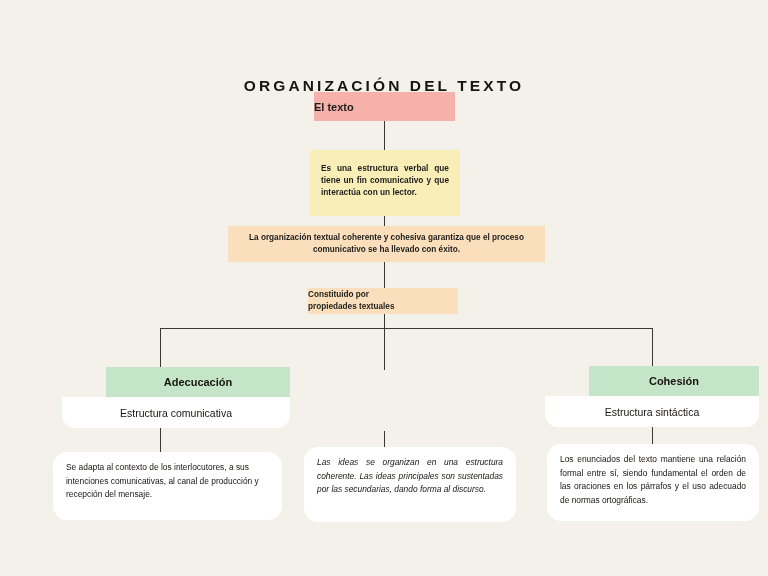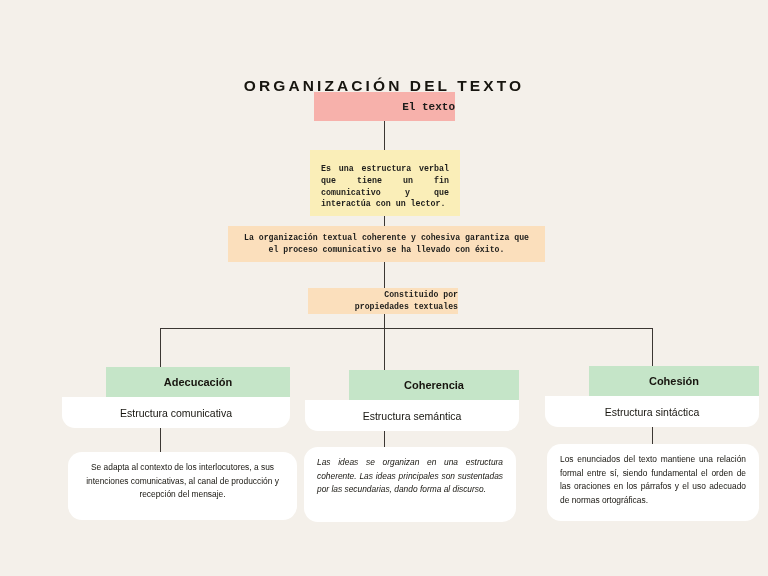--- a/index.html
+++ b/index.html
@@ -17,24 +17,23 @@
   }
   #canvas {
     position: relative;
     width: 768px;
     height: 576px;
   }
   .node {
     position: absolute;
     box-sizing: border-box;
     display: flex;
-    align-items: flex-end;
+    align-items: flex-start;
     justify-content: center;
     flex-direction: column;
-    font-family: Liberation Mono, monospace;
   }
   .line {
     position: absolute;
     background: #3b3733;
   }
   .v { width: 1px; }
   .h { height: 1px; }
 
   
   #title {
@@ -121,21 +120,21 @@
   .desc-card {
     position: absolute;
     box-sizing: border-box;
     background: #ffffff;
     border-radius: 14px;
     font-size: 8.4px;
     line-height: 1.62;
     color: #17150f;
     padding: 9px 13px;
   }
-  #desc-1 { left: 68px; top: 452px; width: 229px; height: 68px; text-align: center; }
+  #desc-1 { left: 53px; top: 452px; width: 229px; height: 68px; text-align: left; }
   #desc-2 { left: 304px; top: 447px; width: 212px; height: 75px; text-align: justify; text-align-last: left; font-style: italic; }
   #desc-3 { left: 547px; top: 444px; width: 212px; height: 77px; text-align: justify; text-align-last: left; }
 </style>
 </head>
 <body>
 
 <div id="canvas">
 
   <div id="title">ORGANIZACIÓN DEL TEXTO</div>
 
@@ -167,24 +166,20 @@
   <div class="node" id="box-organizacion">
     <span>La organización textual coherente y cohesiva  garantiza que el proceso comunicativo se ha llevado con éxito.</span>
   </div>
 
   <div class="col-card" id="col-1">
     <div class="col-head">Adecucación</div>
     <div class="col-sub">Estructura comunicativa</div>
   </div>
   <div class="desc-card" id="desc-1">Se adapta al contexto de los interlocutores, a sus intenciones comunicativas, al canal de producción y recepción del mensaje.</div>
 
-  <div class="col-card" id="col-2">
-    <div class="col-head">Coherencia</div>
-    <div class="col-sub">Estructura semántica</div>
-  </div>
   <div class="desc-card" id="desc-2">Las ideas se organizan en una estructura coherente. Las ideas principales son sustentadas por las secundarias, dando forma al discurso.</div>
 
   <div class="col-card" id="col-3">
     <div class="col-head">Cohesión</div>
     <div class="col-sub">Estructura sintáctica</div>
   </div>
   <div class="desc-card" id="desc-3">Los enunciados del texto mantiene una relación formal entre sí, siendo fundamental el orden de las oraciones en los párrafos y el uso adecuado de normas ortográficas.</div>
 
 </div>
 

